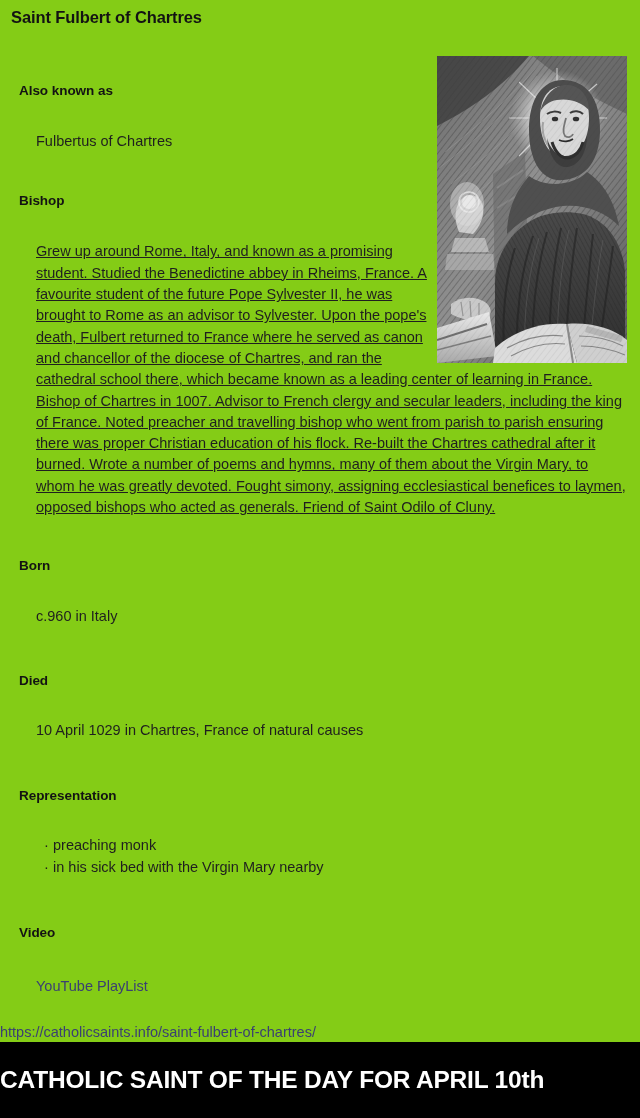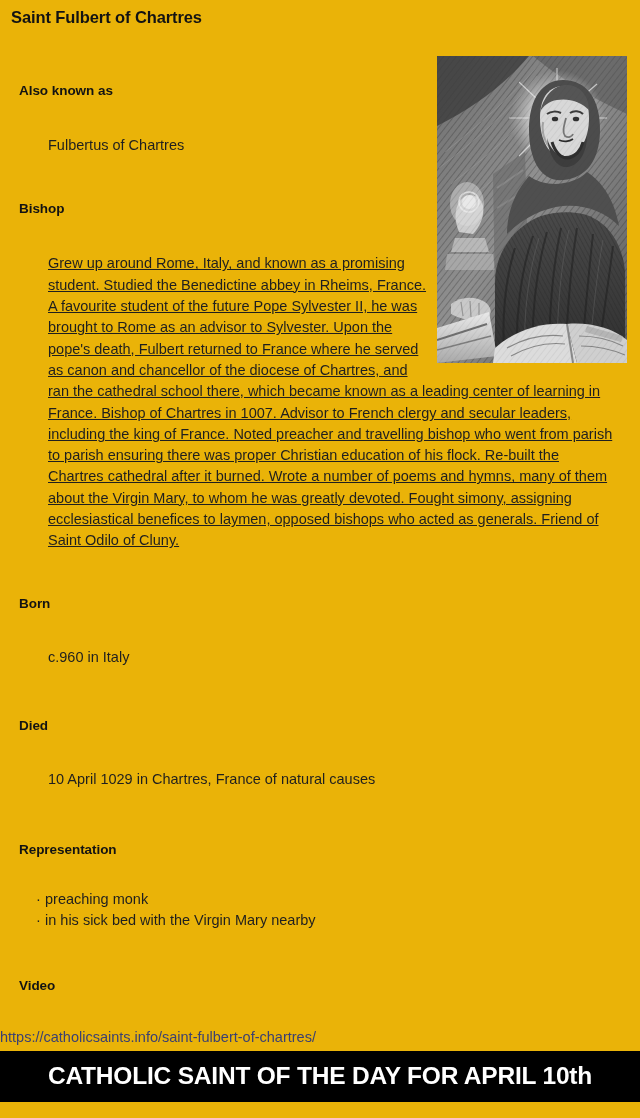--- a/index.html
+++ b/index.html
@@ -15,21 +15,21 @@
     overflow: hidden;
     font-family: "Liberation Sans", sans-serif;
     color: #1b1b1b;
     -webkit-font-smoothing: antialiased;
   }
 
   .page {
     position: relative;
     width: 640px;
     height: 1118px;
-    background: #eab308;
+    background: #84cc16;
   }
 
   
   .portrait {
     float: right;
     width: 190px;
     height: 307px;
     margin: 56px 13px 6px 10px;
     position: relative;
     overflow: hidden;
@@ -64,34 +64,34 @@
   h2.s-alsoknown { padding-top: 47px; }
   h2.s-profile   { padding-top: 33px; }
   h2.s-born      { padding-top: 32px; }
   h2.s-died      { padding-top: 38px; }
   h2.s-repr      { padding-top: 39px; }
   h2.s-video     { padding-top: 39px; }
 
   .body-text {
     font-size: 14.5px;
     line-height: 21.3px;
-    margin: 12px;
+    margin: 0;
     padding-left: 25px;
     color: #1f1f1f;
     text-align: left;
   }
   .p-aka     { padding-top: 24px; }
   .p-profile { padding-top: 24px; text-decoration: underline; }
   .p-born    { padding-top: 23px; }
   .p-died    { padding-top: 23px; }
   .p-video   { padding-top: 27px; }
 
   ul.repr {
     list-style: none;
-    margin: 0;
+    margin: 8px;
     padding: 23px 0 0 25px;
     font-size: 14.5px;
     line-height: 21.3px;
     color: #1f1f1f;
   }
   ul.repr li { white-space: nowrap; }
   ul.repr li .dot {
     display: inline-block;
     width: 9px;
     color: #1f1f1f;
@@ -109,26 +109,26 @@
     line-height: 21px;
     color: #3b4072;
     padding-top: 24px;
   }
 
   
   .banner {
     position: absolute;
     left: 0;
     right: 0;
-    bottom: 16px;
-    height: 51px;
+    bottom: 0;
+    height: 76px;
     background: #000000;
     display: flex;
     align-items: center;
-    justify-content: center;
+    justify-content: flex-start;
   }
   .banner-text {
     color: #ffffff;
     font-weight: bold;
     font-size: 24.5px;
     letter-spacing: -0.2px;
     white-space: nowrap;
     line-height: 1;
   }
 </style>
@@ -288,20 +288,21 @@
     <h2 class="section s-died">Died</h2>
     <p class="body-text p-died">10 April 1029 in Chartres, France of natural causes</p>
 
     <h2 class="section s-repr">Representation</h2>
     <ul class="repr">
       <li><span class="dot">·</span><span>preaching monk</span></li>
       <li><span class="dot">·</span><span>in his sick bed with the Virgin Mary nearby</span></li>
     </ul>
 
     <h2 class="section s-video">Video</h2>
+    <p class="body-text p-video"><span class="link">YouTube PlayList</span></p>
 
   </div>
 
   <div class="url-line">https://catholicsaints.info/saint-fulbert-of-chartres/</div>
 
   <div class="banner">
     <span class="banner-text">CATHOLIC SAINT OF THE DAY FOR APRIL 10th</span>
   </div>
 
 </div>

